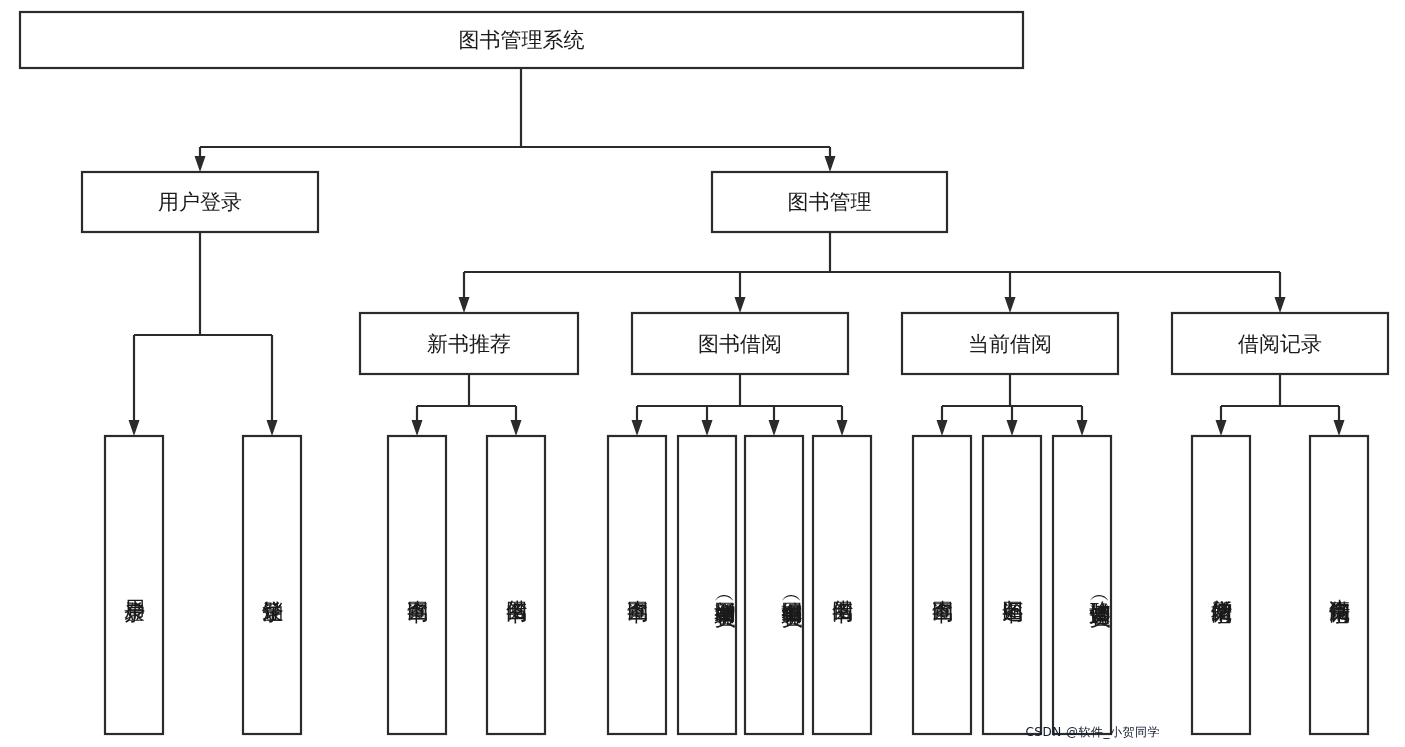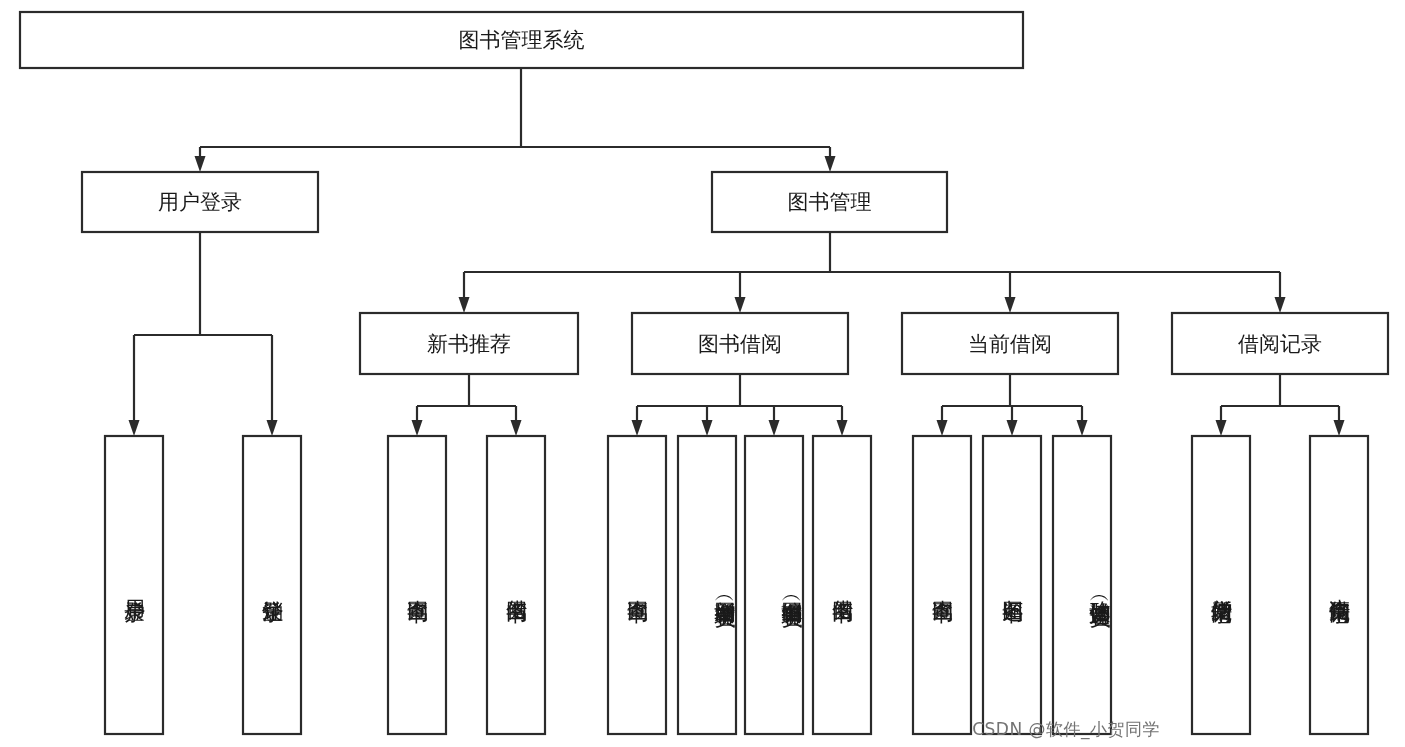--- a/index.html
+++ b/index.html
@@ -60,22 +60,22 @@
     letter-spacing: 1px;
     text-align: center;
     white-space: nowrap;
     pointer-events: none;
   }
   .watermark {
     position: absolute;
     right: 12px;
     bottom: 6px;
     font-family: "DejaVu Sans", "Liberation Sans", sans-serif;
-    font-size: 17px;
-    color: #737373;
+    font-size: 12px;
+    color: #0f172a;
     white-space: nowrap;
     letter-spacing: 0.5px;
   }
 </style>
 </head>
 <body>
 
 <div id="diagram-root">
 
   <svg class="diagram-canvas" viewBox="0 0 1405 747">

